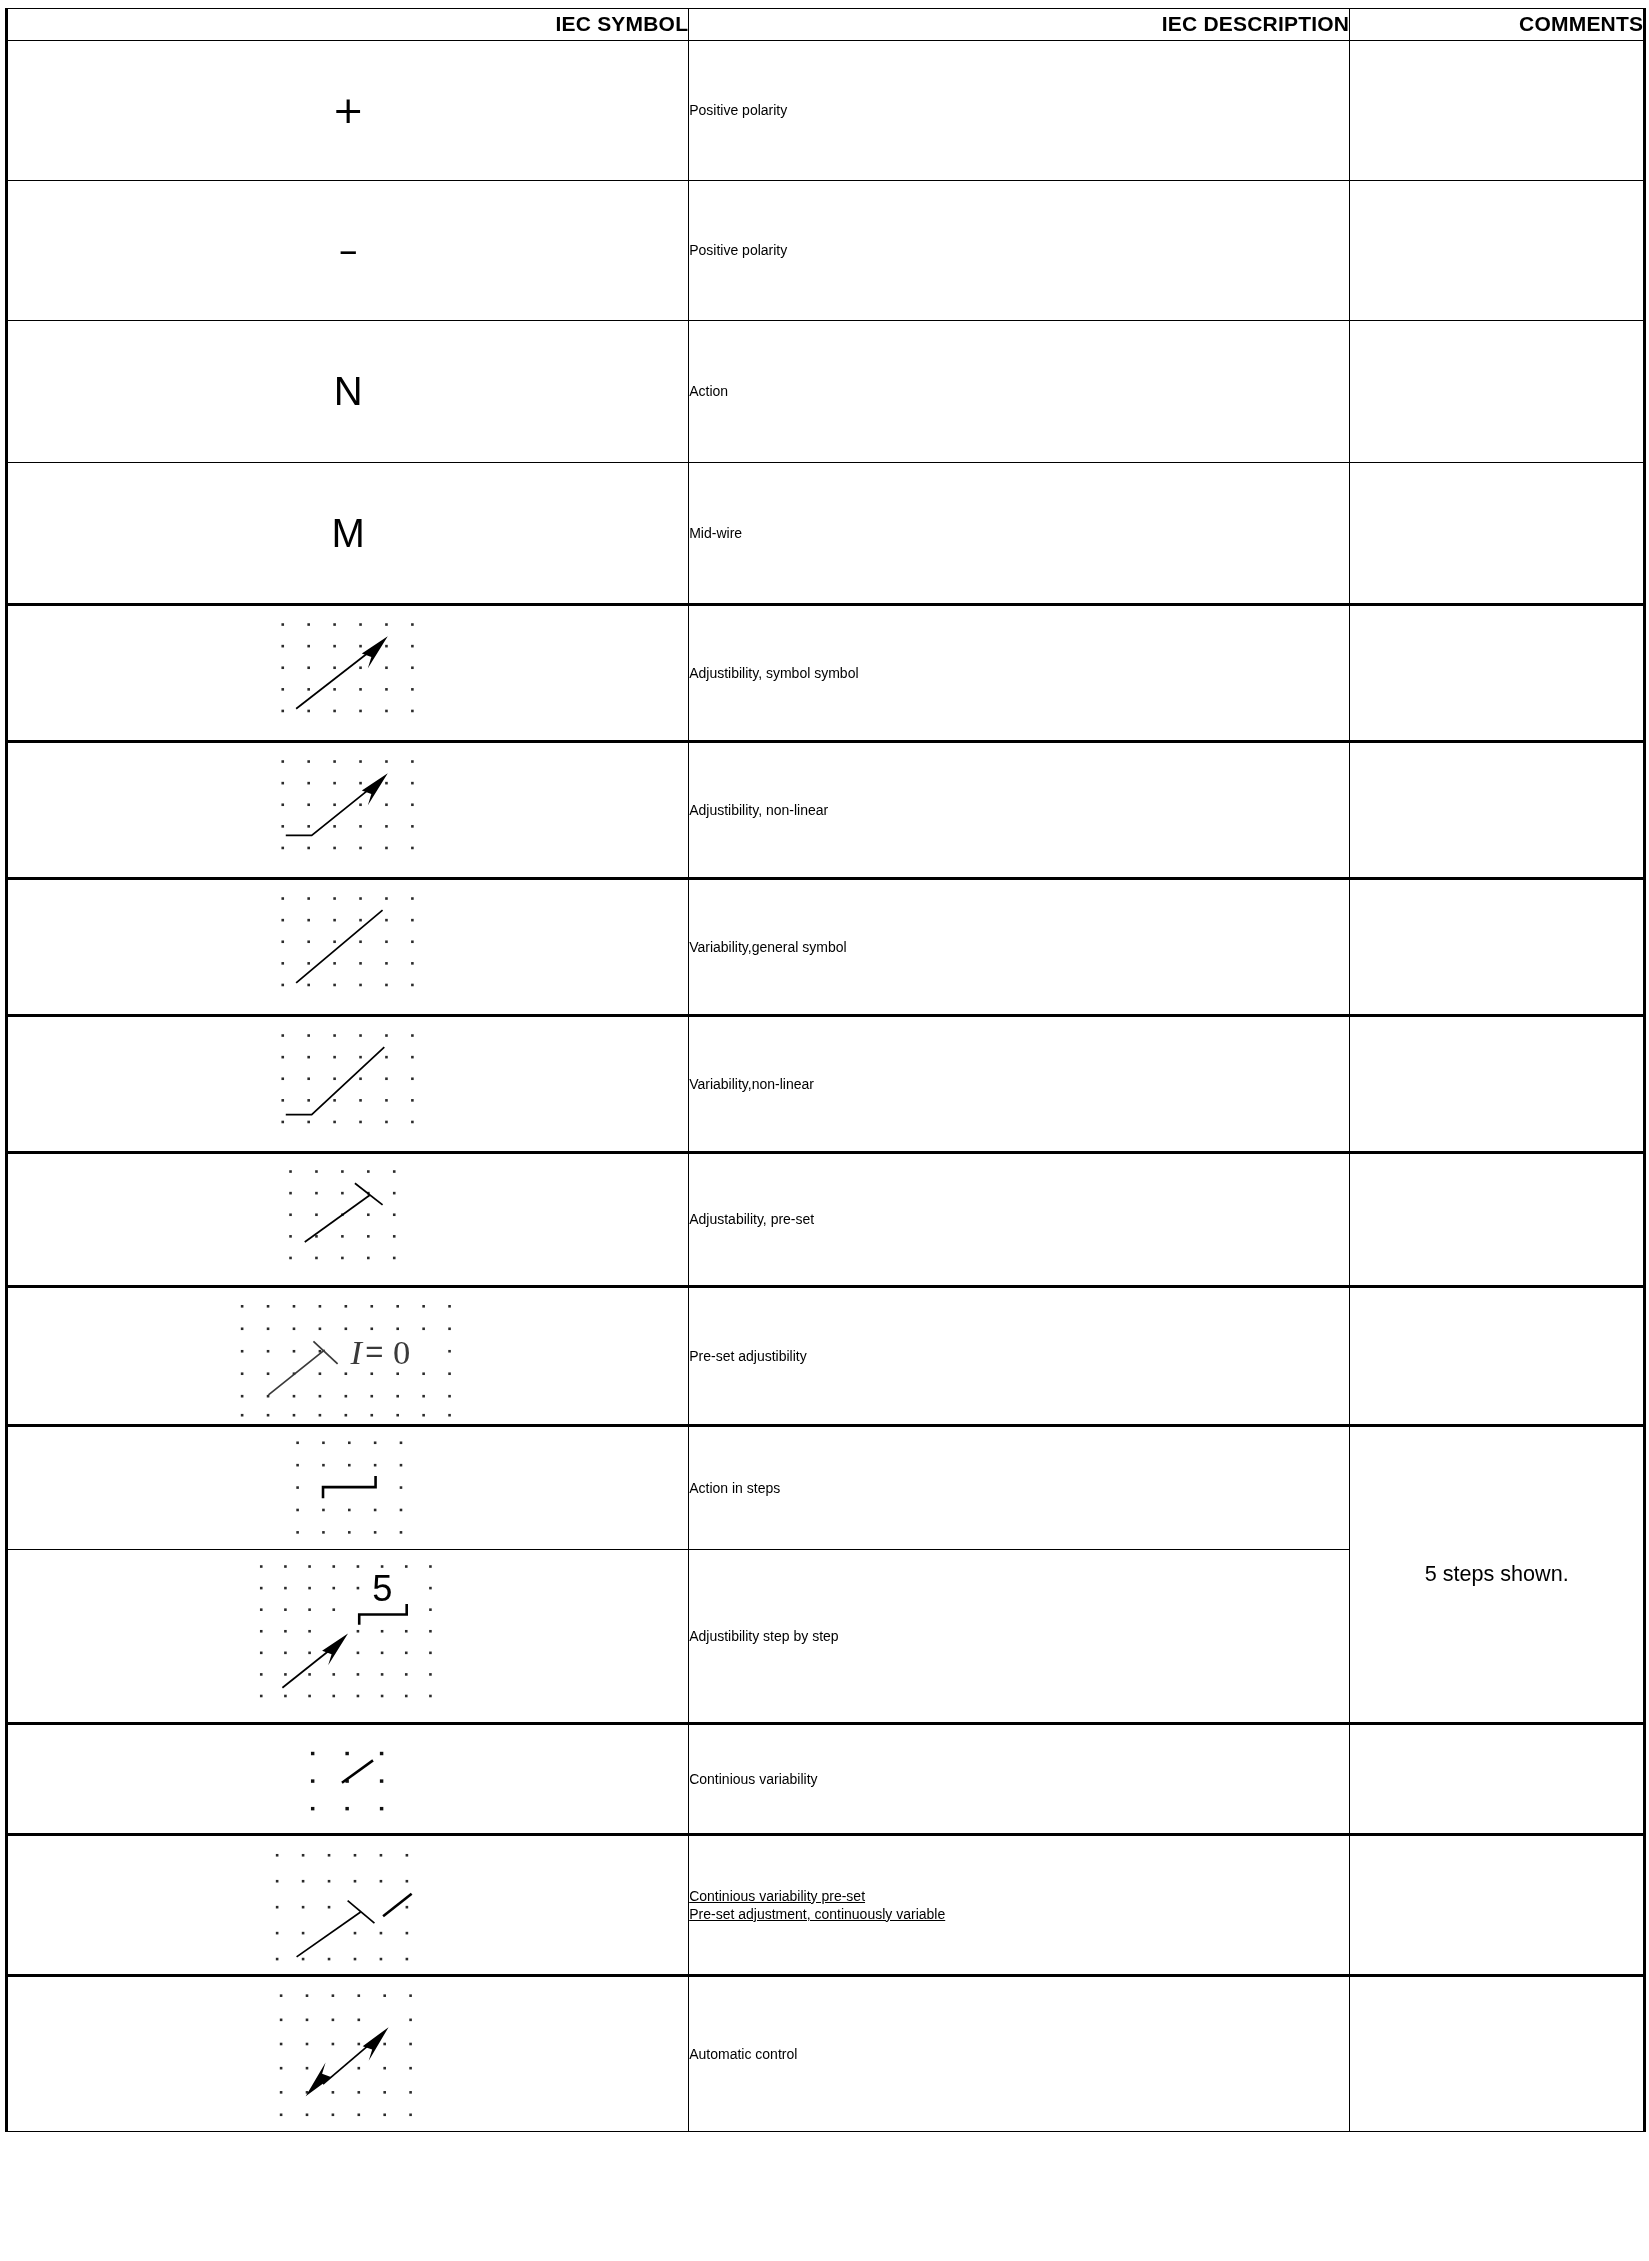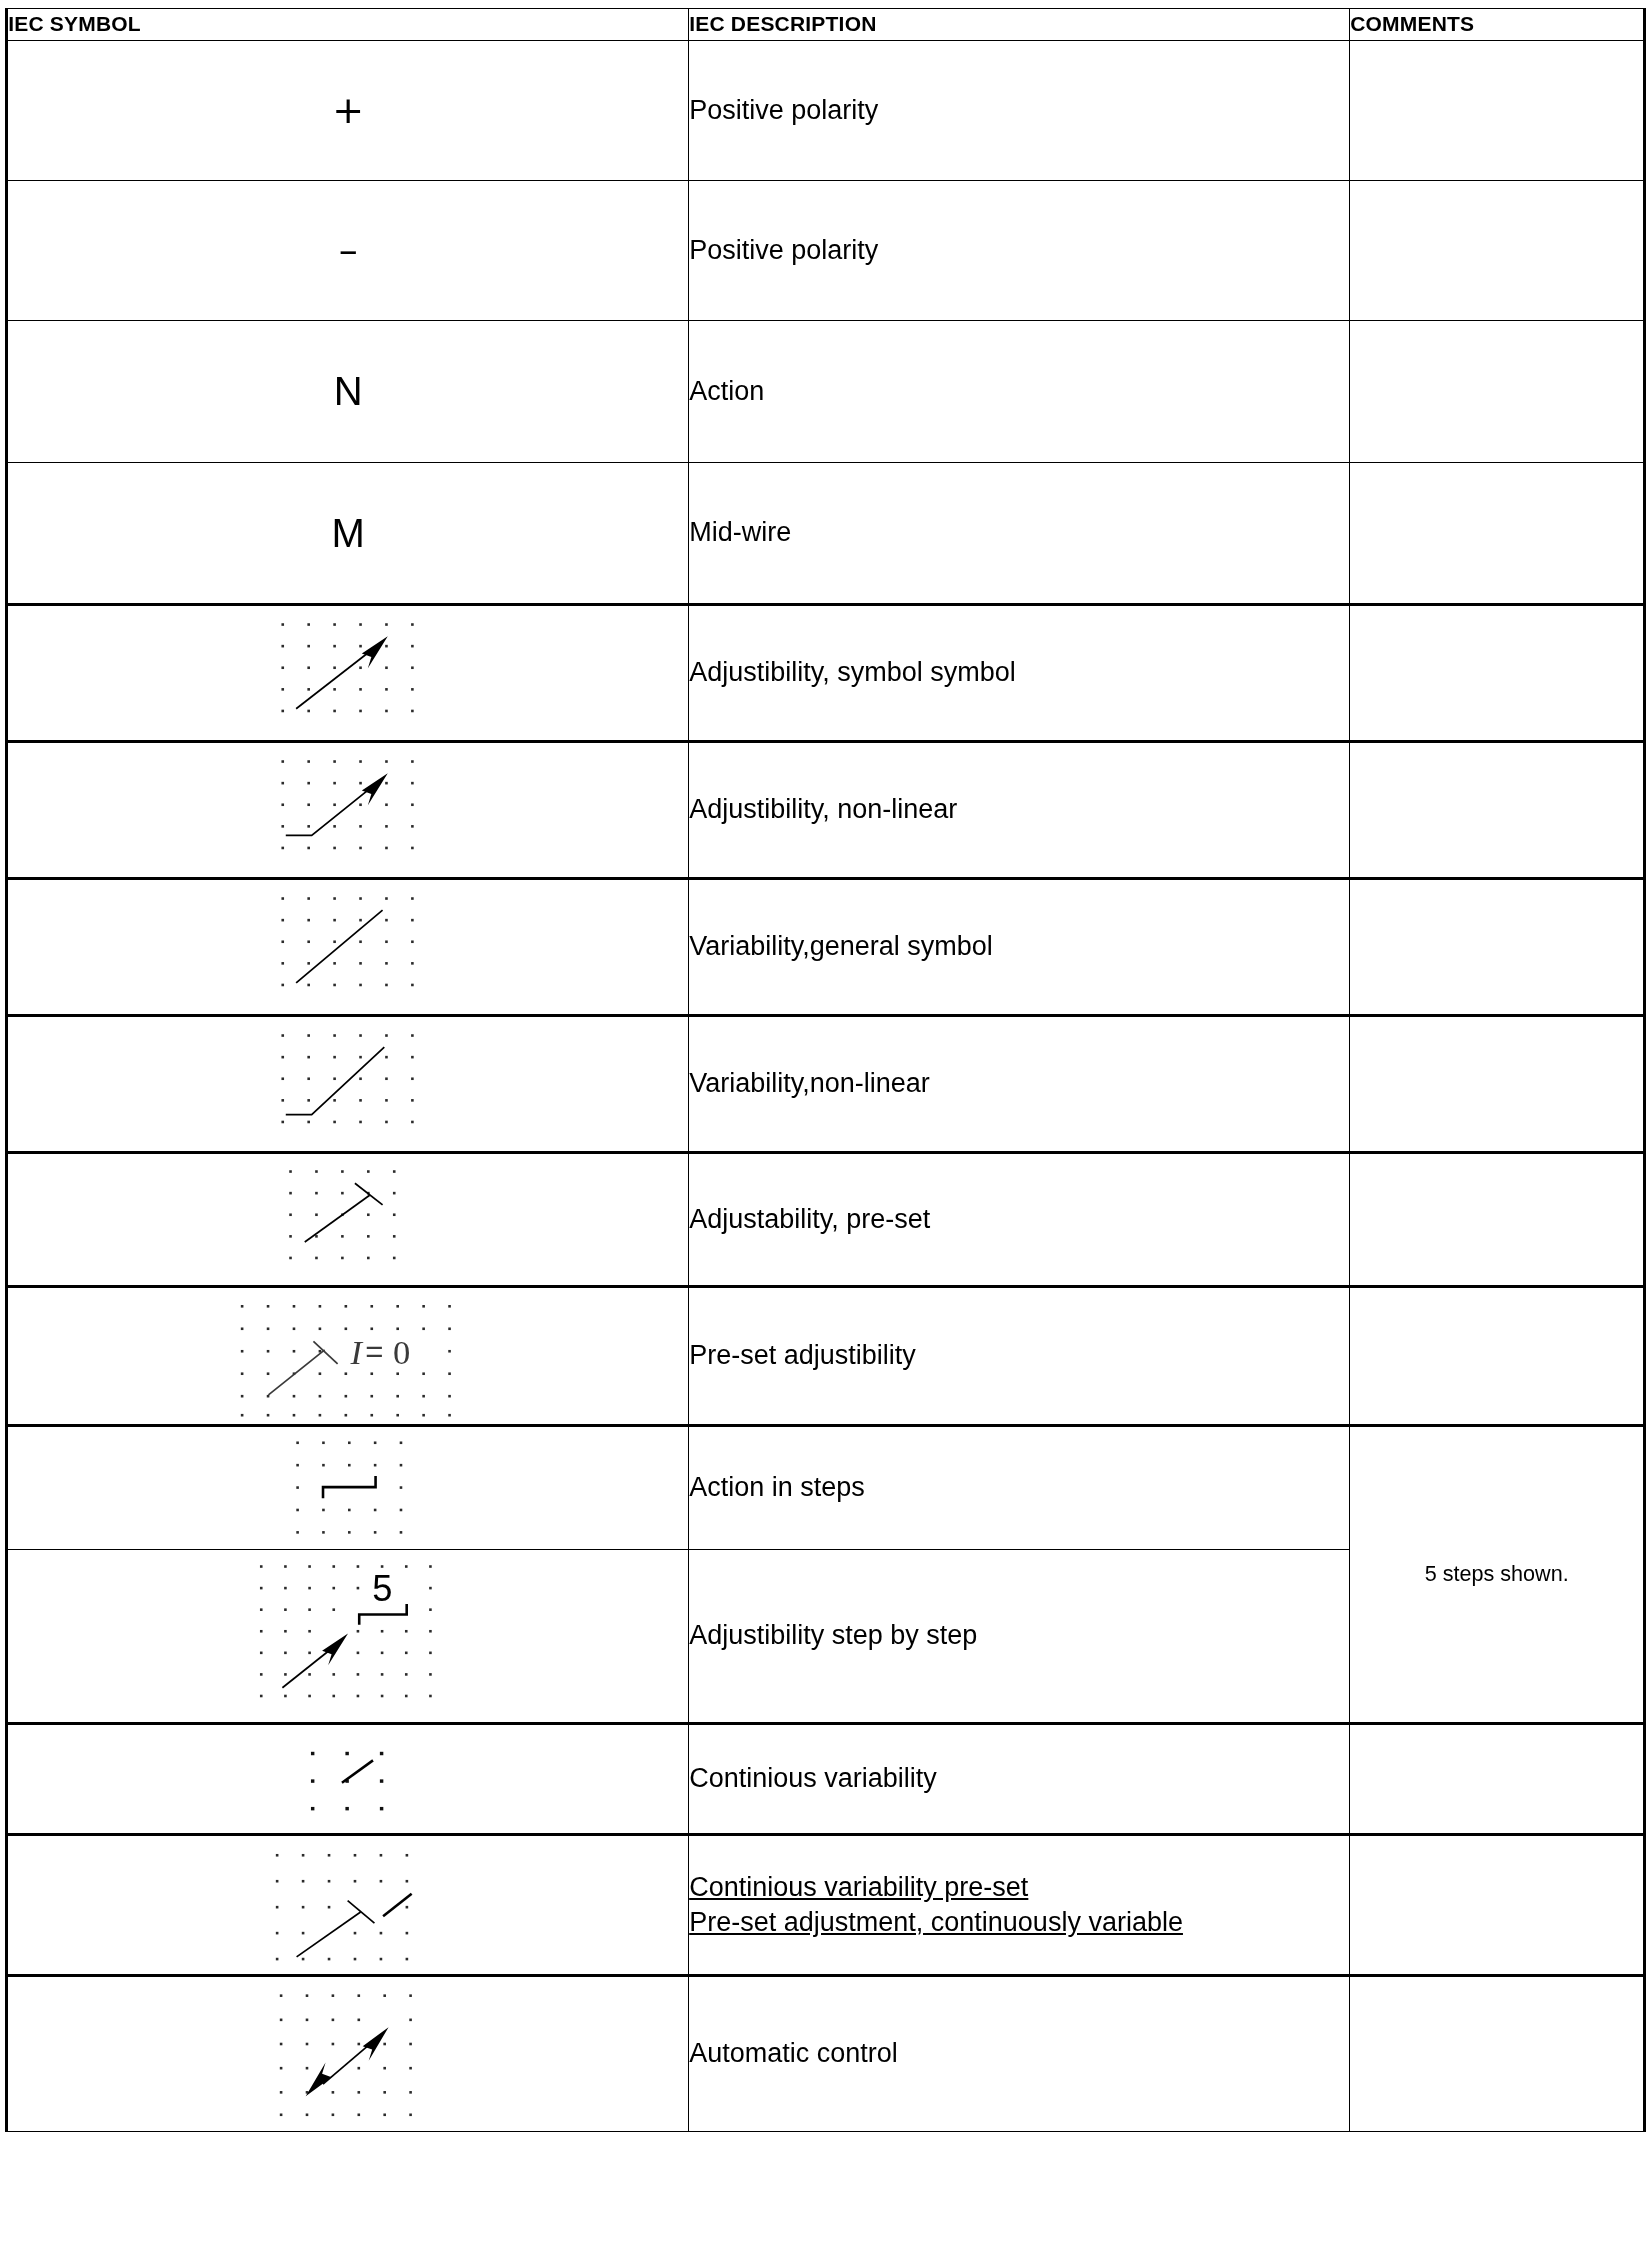--- a/index.html
+++ b/index.html
@@ -43,21 +43,21 @@
 
   thead th {
     border-top: 4.3px solid #000;
     border-bottom: 4.3px solid #000;
     border-left: 1.7px solid #000;
     border-right: 1.7px solid #000;
     height: 31px;
     font-size: 21px;
     font-weight: bold;
     letter-spacing: 0.2px;
-    text-align: left;
+    text-align: right;
     vertical-align: middle;
     background: #fff;
   }
   thead th:first-child { border-left: 3.5px solid #000; }
   thead th:last-child { border-right: 3.5px solid #000; }
 
   tbody td {
     border-left: 1.7px solid #000;
     border-right: 1.7px solid #000;
     border-top: 1.7px solid #000;
@@ -68,21 +68,21 @@
   tbody td.com { border-right: 3.5px solid #000; text-align: center; }
 
   tbody tr.thickdiv > td { border-top: 3.5px solid #000; }
 
   td.sym {
     text-align: center;
     vertical-align: middle;
   }
   td.desc {
     padding: 0 0 0 8.6px;
-    font-size: 27px;
+    font-size: 14px;
     line-height: 1.30;
     vertical-align: middle;
     text-align: left;
   }
   td.com {
     padding: 0 0 0 8.6px;
     font-size: 21.6px;
     line-height: 1.30;
     vertical-align: middle;
     text-align: left;

